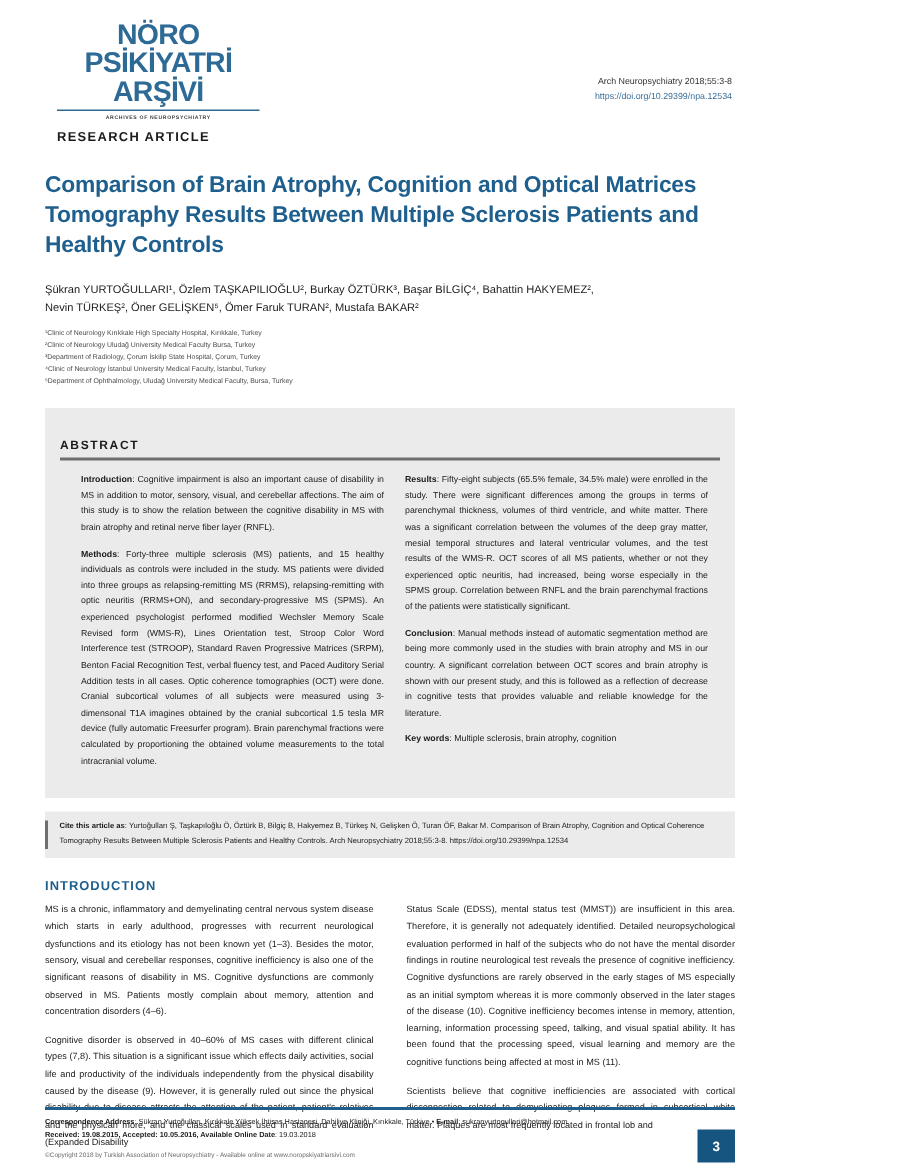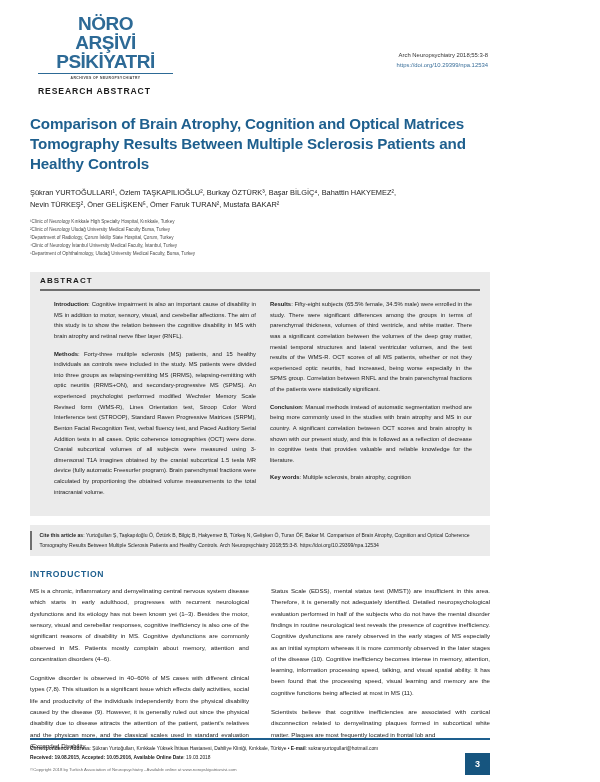--- a/index.html
+++ b/index.html
@@ -44,21 +44,21 @@
     font-size: 15.2px; font-weight: bold; color: #1e5f8e;
     line-height: 1.33; letter-spacing: -0.15px;
   }
   .authors {
     margin-top: 12px;
     font-size: 7.4px; color: #1b1b1b; line-height: 1.62;
   }
   .affils { margin-top: 7px; font-size: 4.6px; color: #4a4a4a; line-height: 1.78; }
 
   
-  .abstract-wrap { margin-top: 14px; background: #ebebeb; padding: 4px 10px 12px 10px; }
+  .abstract-wrap { margin-top: 14px; background: #ebebeb; padding: 20px 10px 12px 10px; }
   .abstract-head {
     font-size: 8px; font-weight: bold; letter-spacing: 1.1px; color: #1b1b1b;
     padding-bottom: 4px;
   }
   .abstract-rule { height: 1.6px; background: #6f6f6f; margin-bottom: 8px; }
   .abstract-cols { display: flex; gap: 14px; padding: 0 8px 0 14px; }
   .abstract-col { flex: 1 1 0; }
   .abstract-p {
     font-size: 5.85px; line-height: 1.82; text-align: justify; color: #1b1b1b;
     margin-bottom: 7px;
@@ -101,27 +101,27 @@
 </style>
 </head>
 <body>
 
 <div class="page">
 
   <div class="header">
 
     <div class="logo">
       <div class="logo-line logo-l1">NÖRO</div>
+      <div class="logo-line logo-l2">PSİKİYATRİ</div>
       <div class="logo-line logo-l3">ARŞİVİ</div>
-      <div class="logo-line logo-l2">PSİKİYATRİ</div>
       <div class="logo-rule"></div>
       <div class="logo-sub">ARCHIVES OF NEUROPSYCHIATRY</div>
     </div>
 
-    <div class="research-article">RESEARCH ABSTRACT</div>
+    <div class="research-article">RESEARCH ARTICLE</div>
 
     <div class="journal-meta">
       <div>Arch Neuropsychiatry 2018;55:3-8</div>
       <div class="doi">https://doi.org/10.29399/npa.12534</div>
     </div>
   </div>
 
   <div class="title">Comparison of Brain Atrophy, Cognition and Optical Matrices Tomography Results Between Multiple Sclerosis Patients and Healthy Controls</div>
 
   <div class="authors">

